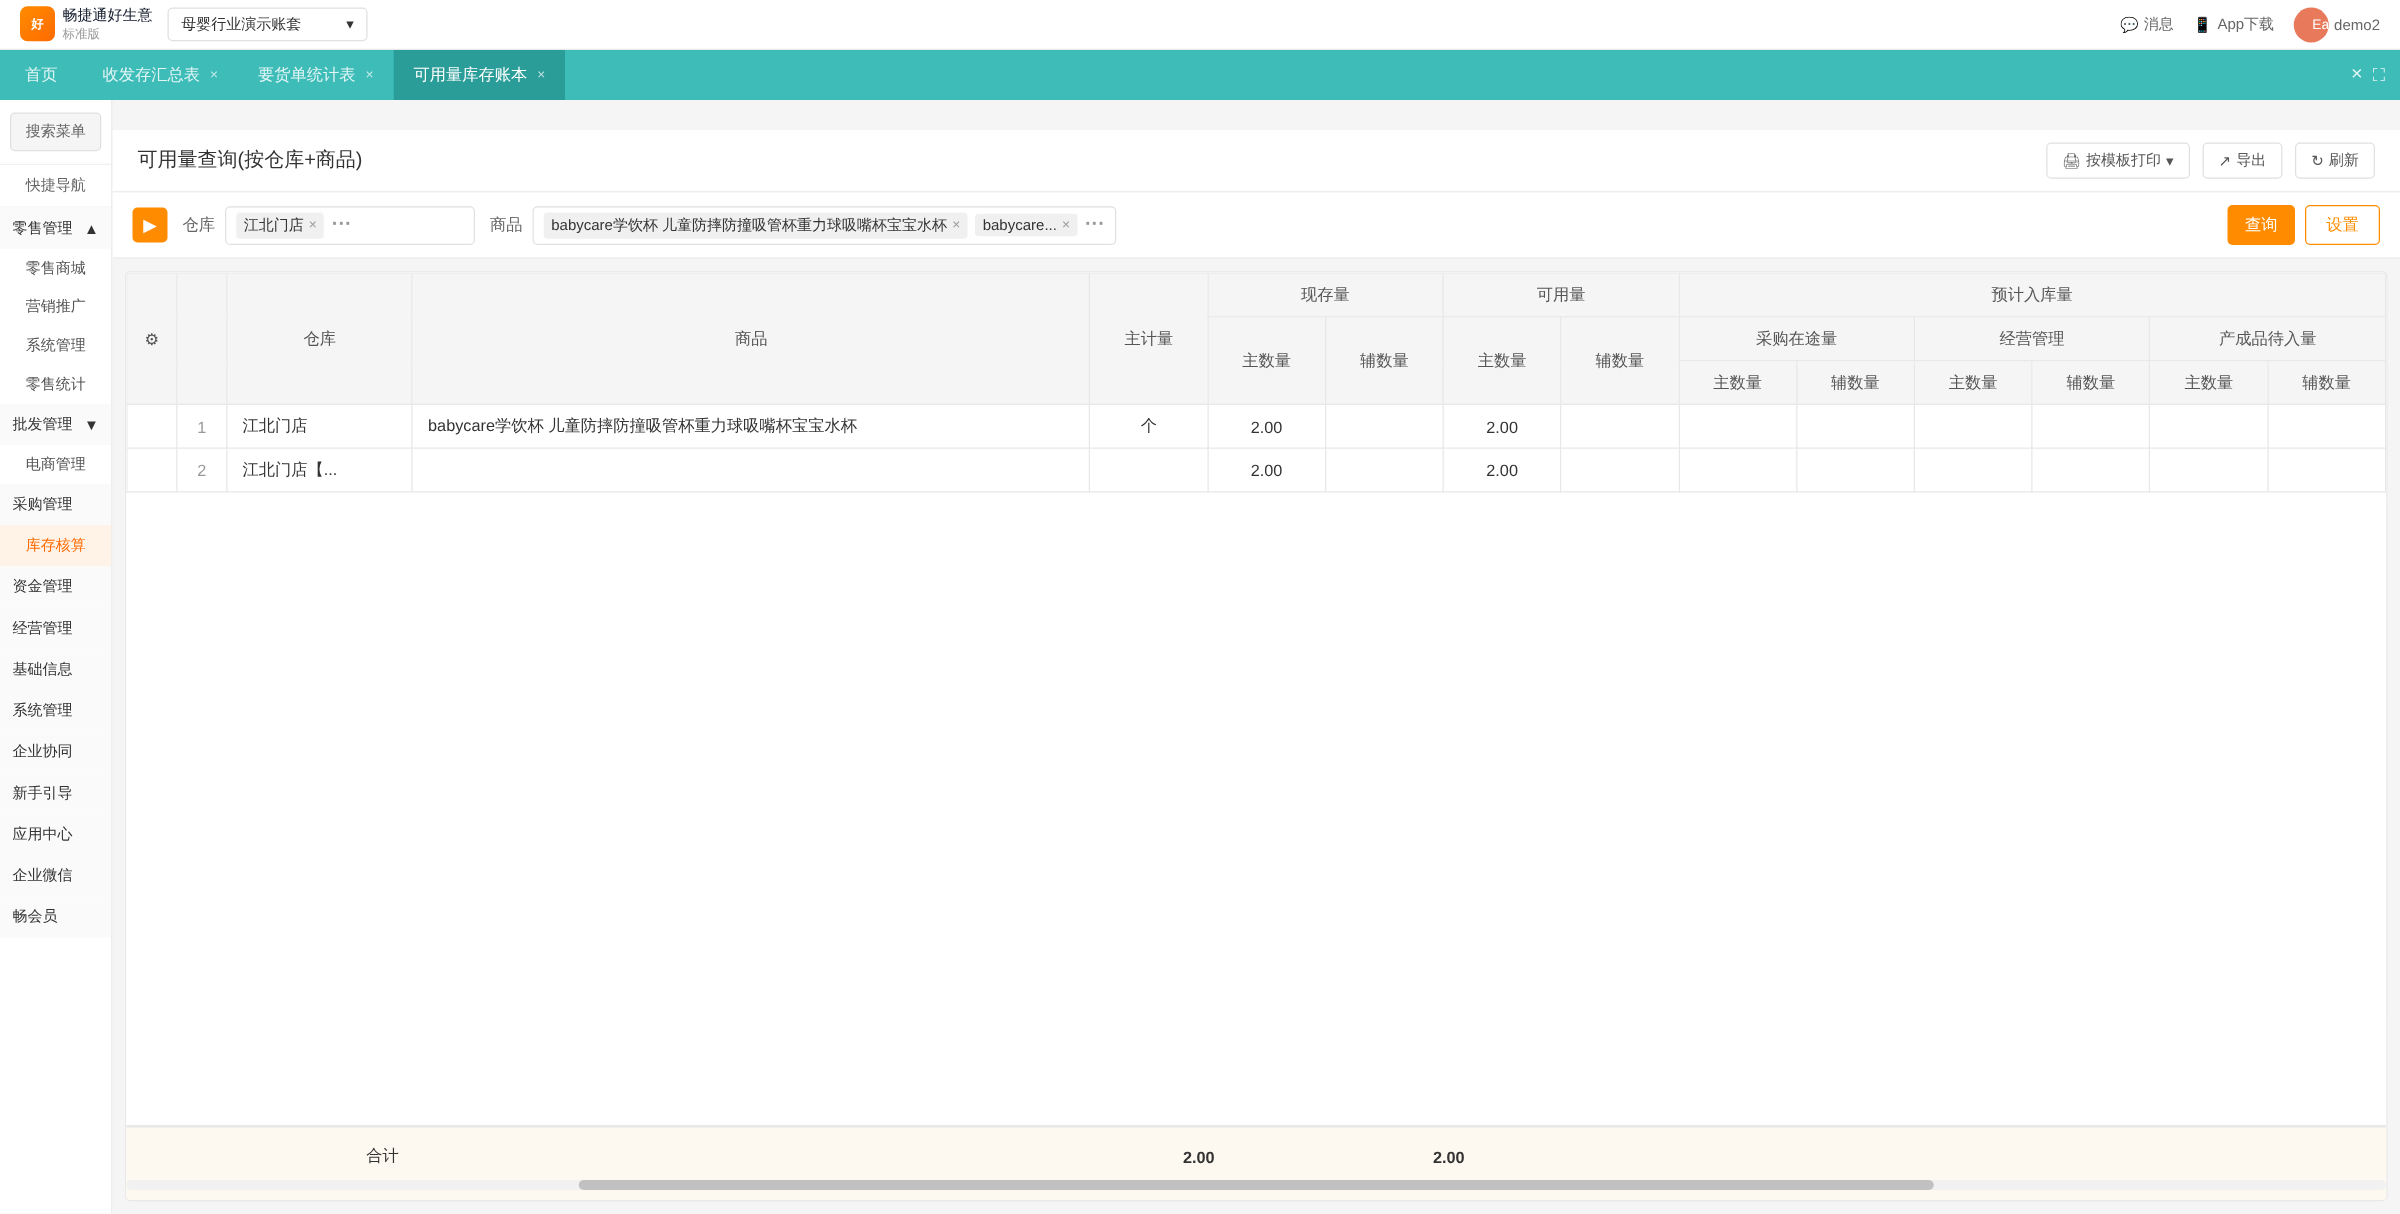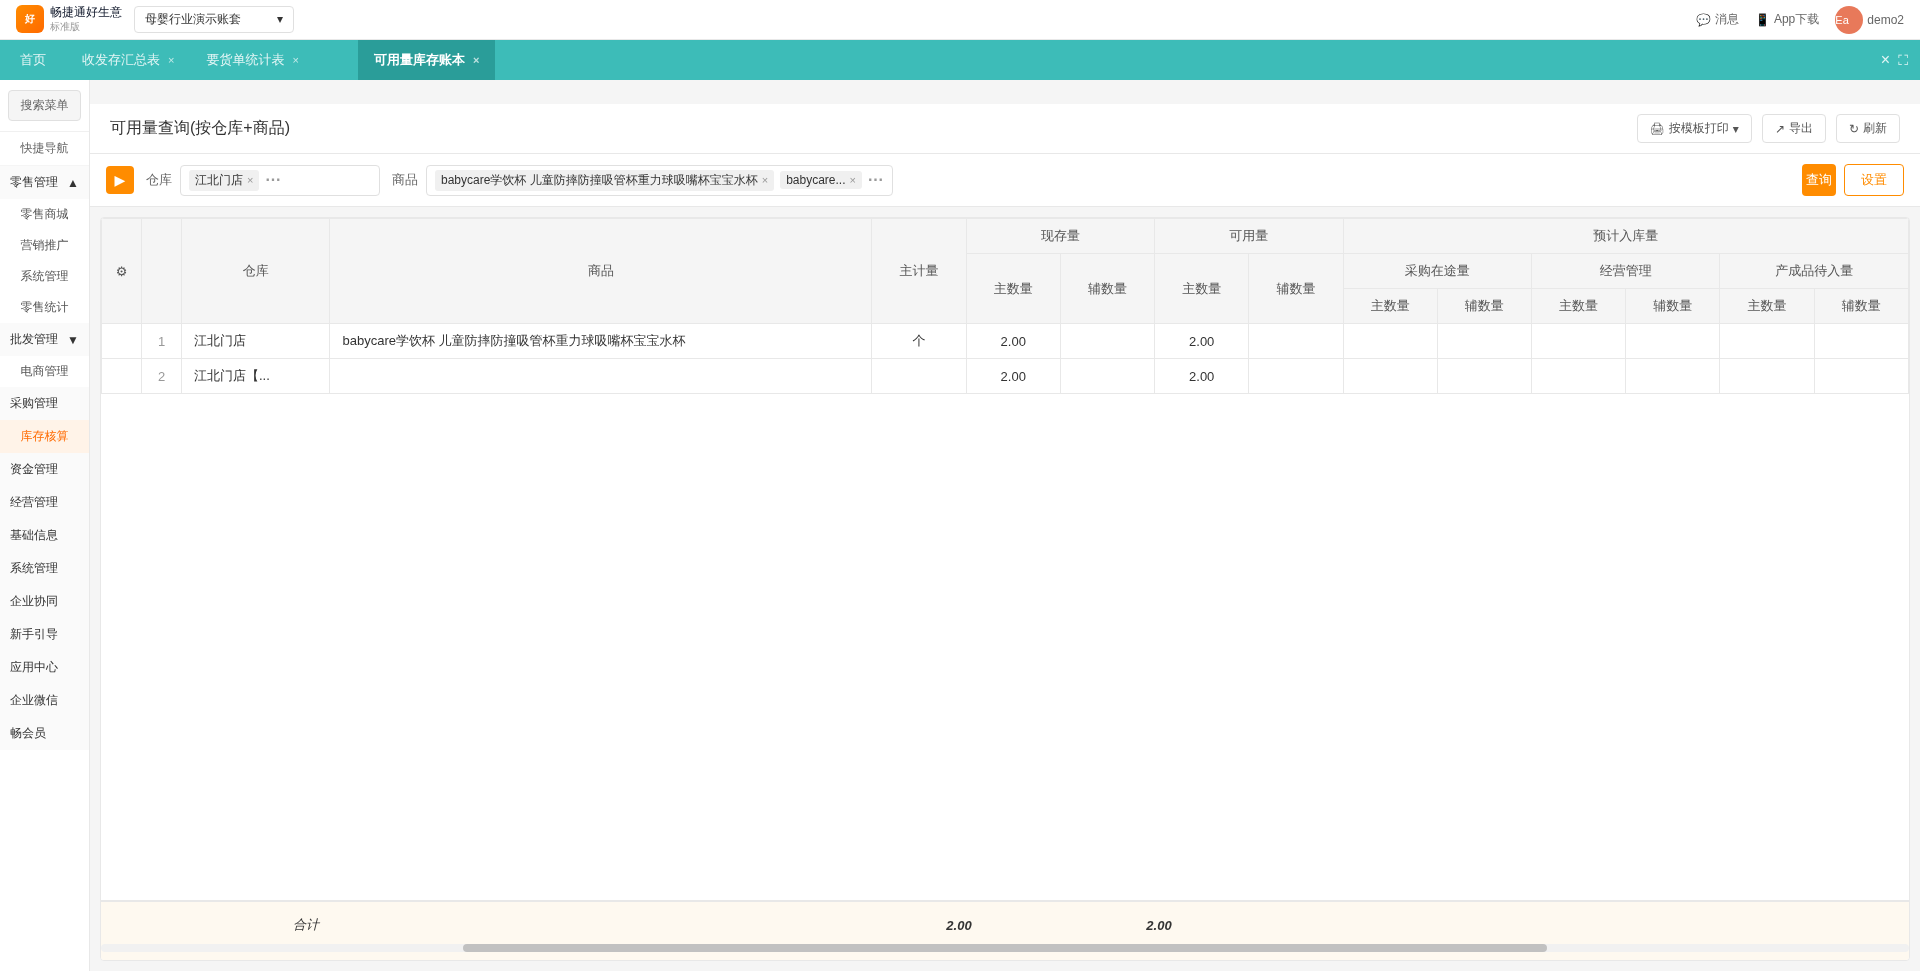--- a/index.html
+++ b/index.html
@@ -17,21 +17,21 @@
       flex-shrink: 0;
     }
     .top-bar-left { display: flex; align-items: center; gap: 12px; }
     .logo-area { display: flex; align-items: center; gap: 6px; }
     .logo-icon { width: 28px; height: 28px; background: linear-gradient(135deg, #ff8c00, #ff6a00); border-radius: 6px; display: flex; align-items: center; justify-content: center; color: white; font-size: 10px; font-weight: bold; }
     .logo-text { font-size: 12px; color: #0f172a; line-height: 1.2; }
     .logo-sub { font-size: 10px; color: #999; }
     .tenant-select { display: flex; align-items: center; gap: 4px; padding: 4px 10px; border: 1px solid #e0e0e0; border-radius: 4px; font-size: 12px; color: #333; cursor: pointer; background: #fff; min-width: 160px; }
     .top-bar-right { display: flex; align-items: center; gap: 16px; font-size: 12px; color: #666; }
     .top-right-item { display: flex; align-items: center; gap: 4px; cursor: pointer; }
-    .avatar { width: 28px; height: 28px; border-radius: 50%; background: #e8795a; display: flex; align-items: center; justify-content: flex-start; color: white; font-size: 11px; overflow: hidden; }
+    .avatar { width: 28px; height: 28px; border-radius: 50%; background: #e8795a; display: flex; align-items: center; justify-content: flex-end; color: white; font-size: 11px; overflow: hidden; }
 
     
     .nav-tabs {
       background: #3dbcb8;
       height: 40px;
       display: flex;
       align-items: center;
       padding: 0 0 0 0;
       flex-shrink: 0;
     }
@@ -43,22 +43,21 @@
       font-size: 13px;
       color: rgba(255,255,255,0.85);
       cursor: pointer;
       white-space: nowrap;
       gap: 6px;
       position: relative;
     }
     .nav-tab.active {
       background: #2a9d99;
       color: #fff;
-      font-weight: 700;
-      margin-left: 43px;
+      font-weight: 400;
     }
     .nav-tab .close-x { font-size: 11px; color: rgba(255,255,255,0.7); margin-left: 2px; }
     .nav-tab-home { padding: 0 20px; }
     .nav-spacer { flex: 1; }
     .nav-actions { display: flex; align-items: center; gap: 8px; padding-right: 12px; }
     .nav-action-btn { color: rgba(255,255,255,0.85); cursor: pointer; font-size: 16px; }
 
     
     .main-layout {
       display: flex;
@@ -201,21 +200,21 @@
       color: #333;
     }
     .filter-tag .remove { color: #999; cursor: pointer; font-size: 11px; }
     .filter-more { color: #999; cursor: pointer; font-size: 16px; font-weight: bold; }
     .filter-actions { margin-left: auto; display: flex; gap: 8px; }
     .btn-query {
       background: #ff8c00;
       color: white;
       border: none;
       border-radius: 4px;
-      padding: 6px 4px;
+      padding: 6px 14px;
       font-size: 13px;
       cursor: pointer;
     }
     .btn-settings {
       background: #fff;
       color: #ff8c00;
       border: 1px solid #ff8c00;
       border-radius: 4px;
       padding: 6px 16px;
       font-size: 13px;
@@ -263,21 +262,20 @@
     }
     .footer-table {
       width: 100%;
       border-collapse: collapse;
       font-size: 13px;
     }
     .footer-table td {
       padding: 6px 12px;
       text-align: center;
       color: #333;
-      font-style: italic;
     }
     .footer-label { text-align: left !important; font-weight: 500; }
 
     
     .table-area::-webkit-scrollbar { height: 8px; width: 8px; }
     .table-area::-webkit-scrollbar-track { background: #f1f1f1; }
     .table-area::-webkit-scrollbar-thumb { background: #c1c1c1; border-radius: 4px; }
 
     .content-wrapper {
       flex: 1;

